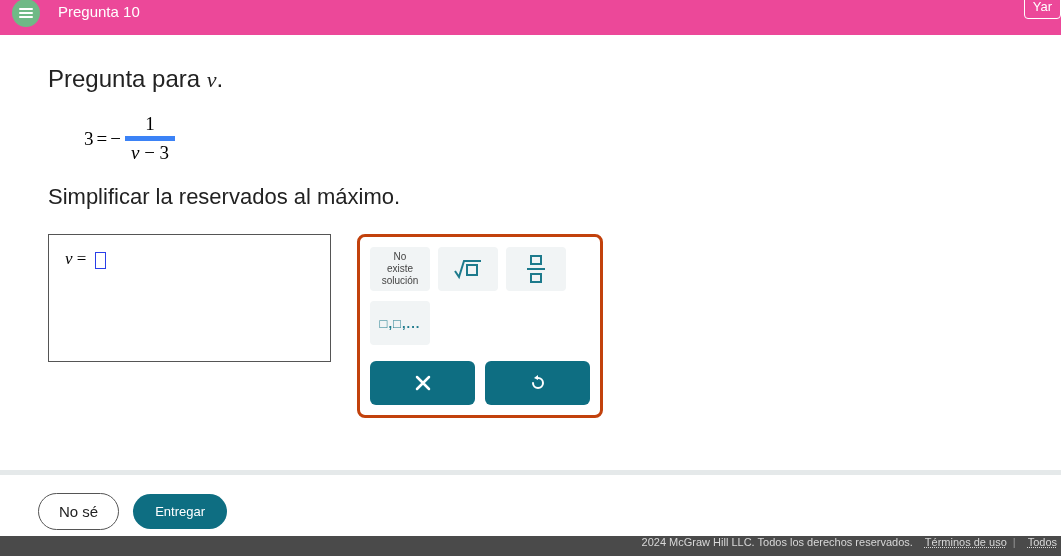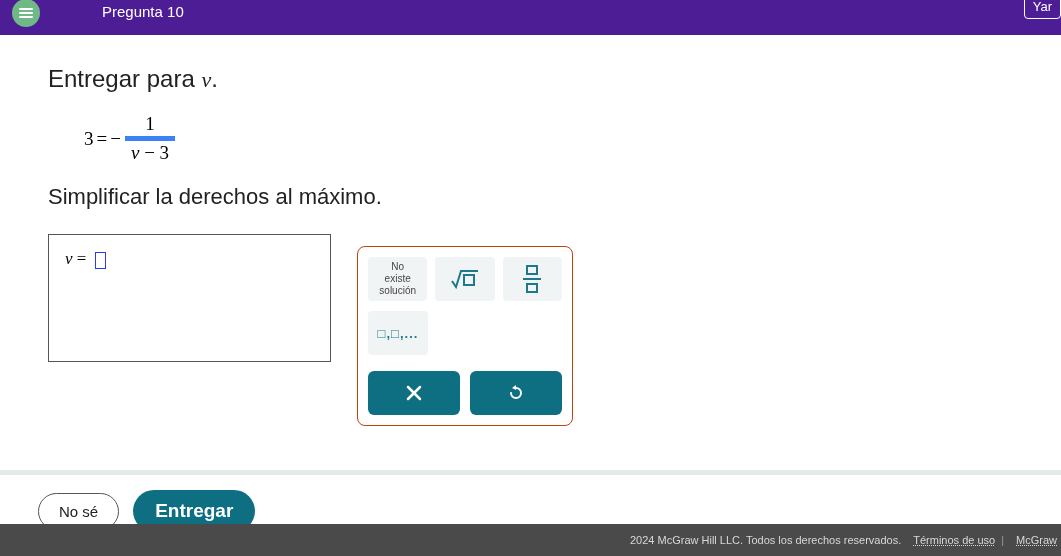--- a/index.html
+++ b/index.html
@@ -1,25 +1,24 @@
 <!DOCTYPE html>
 <html><head>
 <meta charset="utf-8">
 <style>
   * { box-sizing: border-box; margin: 0; padding: 0; }
   html, body { width: 1061px; height: 556px; font-family: Arial, Helvetica, sans-serif; background: #fff; overflow: hidden; }
   .top-bar {
-    background: #4c1d95;
+    background: #ec4899;
     height: 35px;
     display: flex;
     align-items: center;
     padding: 0 12px;
     color: #fff;
     position: relative;
-    gap: 44px;
   }
   .hamburger-circle {
     width: 28px; height: 28px;
     border-radius: 50%;
     background: #6fb986;
     display: flex; align-items: center; justify-content: center;
     margin-right: 18px;
     margin-top: -10px;
   }
   .hamburger-lines {
@@ -64,25 +63,24 @@
     font-family: 'Times New Roman', serif;
     font-size: 17px;
   }
   .answer-box .var { font-style: italic; }
   .placeholder-rect {
     display: inline-block; width: 11px; height: 17px;
     border: 1.5px solid #2a3ee8; vertical-align: middle; margin-left: 4px;
   }
 
   .tool-panel {
-    width: 216px;
-    border: 1px solid #c2410c;
+    width: 246px;
+    border: 3px solid #c2410c;
     border-radius: 8px;
     padding: 10px;
-    margin-top: 12px;
   }
   .tool-row { display: flex; gap: 8px; margin-bottom: 10px; }
   .tool-btn {
     background: #f1f4f5;
     border: none;
     border-radius: 4px;
     height: 44px;
     display: flex; align-items: center; justify-content: center;
     cursor: pointer;
   }
@@ -111,28 +109,28 @@
     padding: 16px 38px;
     display: flex; align-items: center; gap: 14px;
     height: 77px;
   }
   .btn-outline {
     border: 1.5px solid #555; background: #fff; color: #222;
     border-radius: 22px; padding: 9px 20px; font-size: 15px; cursor: pointer;
   }
   .btn-solid {
     border: none; background: #0e6e82; color: #fff;
-    border-radius: 22px; padding: 10px 22px; font-size: 19px; font-weight: 700; cursor: pointer;
+    border-radius: 22px; padding: 10px 22px; font-size: 13px; font-weight: 400; cursor: pointer;
   }
 
   .footer-strip {
     position: absolute; bottom: 0; right: 0; left: 0;
-    height: 32px; background: #4a4a4a;
+    height: 20px; background: #4a4a4a;
     color: #d8d8d8; font-size: 11px;
-    display: flex; align-items: center; justify-content: flex-end;
+    display: flex; align-items: flex-start; justify-content: flex-end;
     padding-right: 4px; gap: 6px;
   }
   .footer-strip .link { text-decoration: underline dotted; color: #d8d8d8; margin-left: 6px; }
   .footer-strip .sep { color: #999; }
 </style>
 </head>
 <body>
 
 <div class="top-bar">
   <div class="hamburger-circle">
@@ -141,34 +139,34 @@
         <span></span>
         <span></span>
     </div>
   </div>
   <div class="question-label">Pregunta 10</div>
   <div class="top-right-btn">Yar</div>
 </div>
 
 <div class="content">
   <div class="instruction">
-    <span>Entregar para </span><span class="var">v</span><span>.</span>
+    <span>Pregunta para </span><span class="var">v</span><span>.</span>
   </div>
 
   <div class="equation-block">
     <span>3</span>
     <span style="margin:0 3px">=</span>
     <span style="margin-right:2px">−</span>
     <span class="frac">
       <span class="num">1</span>
       <span class="den"><span style="font-style:italic">v</span><span> − 3</span></span>
     </span>
   </div>
 
-  <div class="instruction2">Simplificar la derechos al máximo.</div>
+  <div class="instruction2">Simplificar la reservados al máximo.</div>
 
   <div class="work-row">
     <div class="answer-box">
       <span class="var">v</span><span> = </span><span class="placeholder-rect"></span>
     </div>
 
     <div class="tool-panel">
       <div class="tool-row">
         <button class="tool-btn wide">
           <span>No</span>
@@ -215,14 +213,14 @@
 
 <div class="bottom-bar">
   <button class="btn-outline">No sé</button>
   <button class="btn-solid">Entregar</button>
 </div>
 
 <div class="footer-strip">
   <span>2024 McGraw Hill LLC. Todos los derechos reservados.</span>
   <span class="link">Términos de uso</span>
   <span class="sep">|</span>
-  <span class="link">McGraw </span>
+  <span class="link">Todos </span>
 </div>
 
 </body></html>

